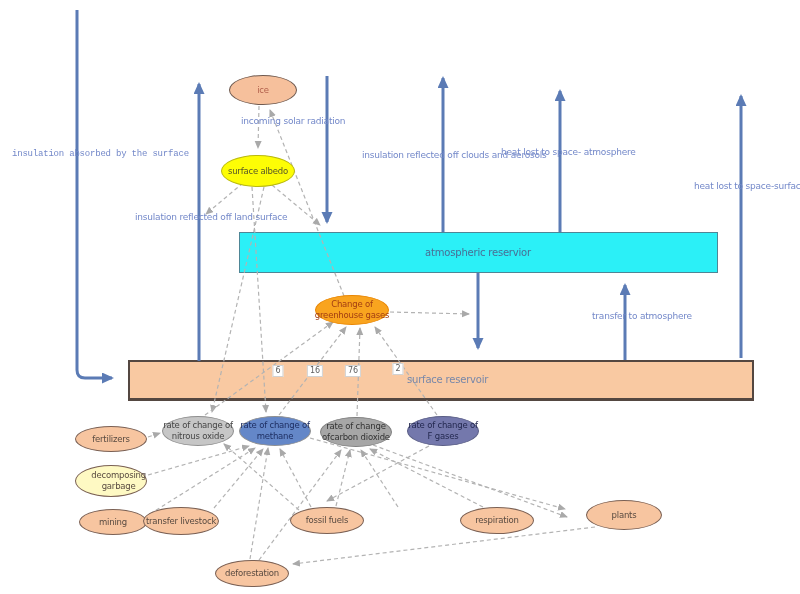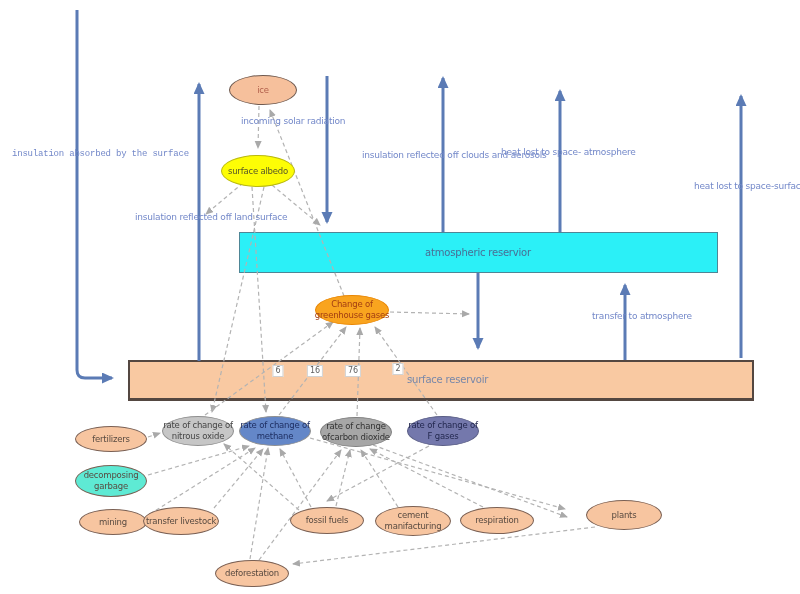--- a/index.html
+++ b/index.html
@@ -93,27 +93,25 @@
 greenhouse gases</span></div>
       <div class="ellipse" style="left: 162px; top: 416px; width: 72px; height: 30px; background: rgb(198, 198, 198); border: 1.5px solid rgb(143, 143, 143); color: rgb(69, 69, 69);"><span>rate of change of
 nitrous oxide</span></div>
       <div class="ellipse" style="left: 239px; top: 416px; width: 72px; height: 30px; background: rgb(100, 135, 200); border: 1.5px solid rgb(143, 143, 143); color: rgb(30, 47, 99);"><span>rate of change of
 methane</span></div>
       <div class="ellipse" style="left: 320px; top: 417px; width: 72px; height: 30px; background: rgb(166, 166, 166); border: 1.5px solid rgb(129, 129, 129); color: rgb(51, 51, 51);"><span>rate of change
 ofcarbon dioxide</span></div>
       <div class="ellipse" style="left: 407px; top: 416px; width: 72px; height: 30px; background: rgb(116, 120, 172); border: 1.5px solid rgb(90, 94, 133); color: rgb(35, 40, 79);"><span>rate of change of
 F gases</span></div>
       <div class="ellipse" style="left: 75px; top: 426px; width: 72px; height: 26px; background: rgb(247, 197, 160); border: 1.5px solid rgb(122, 96, 84); color: rgb(88, 74, 64);"><span>fertilizers</span></div>
-      <div class="ellipse" style="left: 75px; top: 465px; width: 72px; height: 32px; background: #5eead4; border: 1.5px solid rgb(122, 96, 84); color: rgb(88, 74, 64);"><span>decomposing
+      <div class="ellipse" style="left: 75px; top: 465px; width: 72px; height: 32px; background: #fef9c3; border: 1.5px solid rgb(122, 96, 84); color: rgb(88, 74, 64); justify-content: flex-end;"><span>decomposing
 garbage</span></div>
       <div class="ellipse" style="left: 79px; top: 509px; width: 68px; height: 26px; background: rgb(247, 197, 160); border: 1.5px solid rgb(122, 96, 84); color: rgb(88, 74, 64);"><span>mining</span></div>
       <div class="ellipse" style="left: 143px; top: 507px; width: 76px; height: 28px; background: rgb(247, 197, 160); border: 1.5px solid rgb(122, 96, 84); color: rgb(88, 74, 64);"><span>transfer livestock</span></div>
       <div class="ellipse" style="left: 290px; top: 506.5px; width: 74px; height: 27px; background: rgb(247, 197, 160); border: 1.5px solid rgb(122, 96, 84); color: rgb(88, 74, 64);"><span>fossil fuels</span></div>
-      <div class="ellipse" style="left: 375px; top: 506px; width: 76px; height: 30px; background: rgb(247, 197, 160); border: 1.5px solid rgb(122, 96, 84); color: rgb(88, 74, 64);"><span>cement
-manifacturing</span></div>
       <div class="ellipse" style="left: 460px; top: 506.5px; width: 74px; height: 27px; background: rgb(247, 197, 160); border: 1.5px solid rgb(122, 96, 84); color: rgb(88, 74, 64);"><span>respiration</span></div>
       <div class="ellipse" style="left: 586px; top: 500px; width: 76px; height: 30px; background: rgb(247, 197, 160); border: 1.5px solid rgb(122, 96, 84); color: rgb(88, 74, 64);"><span>plants</span></div>
       <div class="ellipse" style="left: 215px; top: 559.5px; width: 74px; height: 27px; background: rgb(247, 197, 160); border: 1.5px solid rgb(122, 96, 84); color: rgb(88, 74, 64);"><span>deforestation</span></div>
     </div>
   <div id="label-layer" class="layer">
       <div class="stock-label" style="left: 478px; top: 252px; color: rgb(74, 109, 148); transform: translate(-50%, -50%);">atmospheric reservior</div>
       <div class="stock-label" style="left: 407px; top: 374px; color: rgb(119, 135, 169);">surface reservoir</div>
       <div class="flow-label" style="left: 12px; top: 149px; color: rgb(115, 136, 201); font-family: Liberation Mono, monospace;">insulation absorbed by the surface</div>
       <div class="flow-label" style="left: 241px; top: 116px; color: rgb(115, 136, 201);">incoming solar radiation</div>
       <div class="flow-label" style="left: 135px; top: 212px; color: rgb(115, 136, 201);">insulation reflected off land surface</div>

